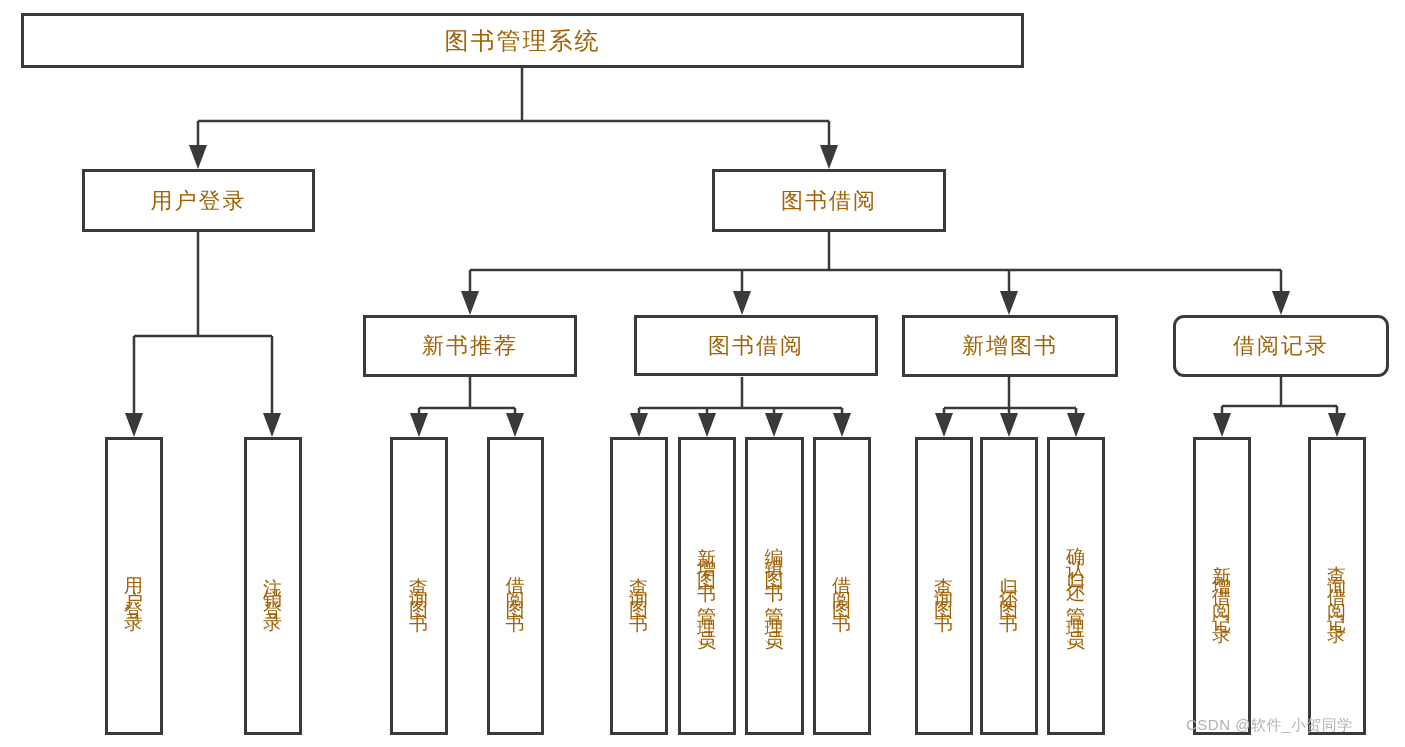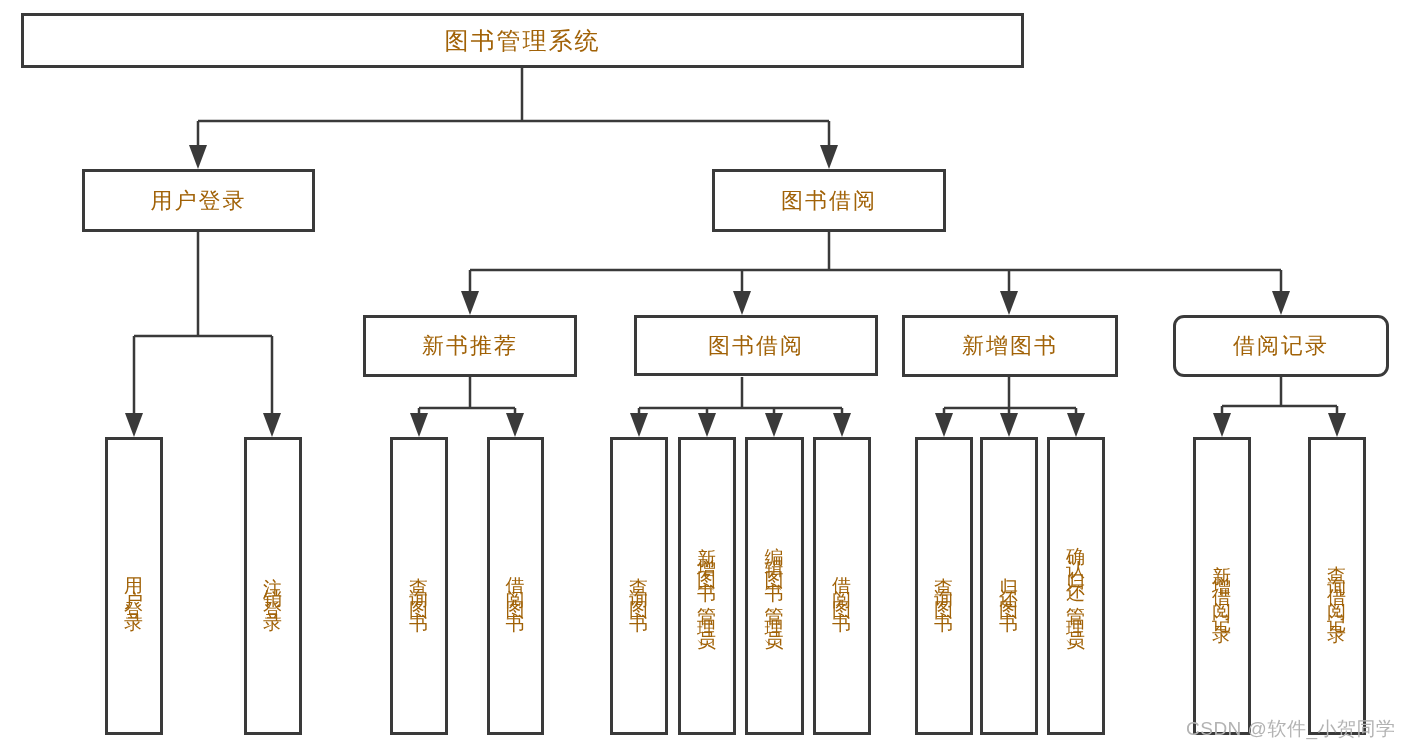--- a/index.html
+++ b/index.html
@@ -34,21 +34,21 @@
   .leaf-box  { font-size: 19px; font-weight: 500; }
   .leaf-box .vtext {
     writing-mode: vertical-rl;
     letter-spacing: 12px;
     line-height: 1;
   }
   .watermark {
     position: absolute;
     left: 1186px;
     top: 716px;
-    font-size: 19px;
+    font-size: 15px;
     color: #b3b3b3;
     letter-spacing: 0.5px;
     white-space: nowrap;
     z-index: 2;
   }
 </style>
 </head>
 <body>
 
 <div id="canvas">

